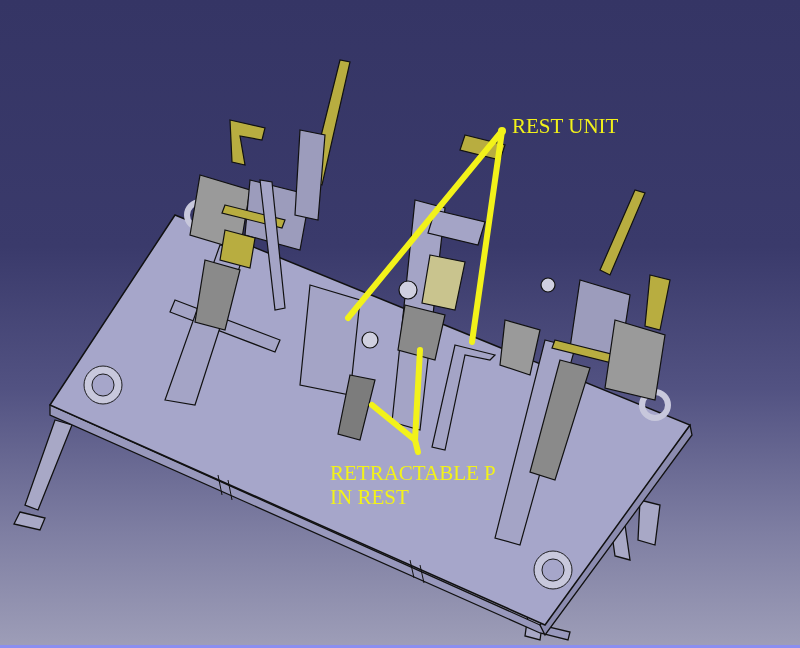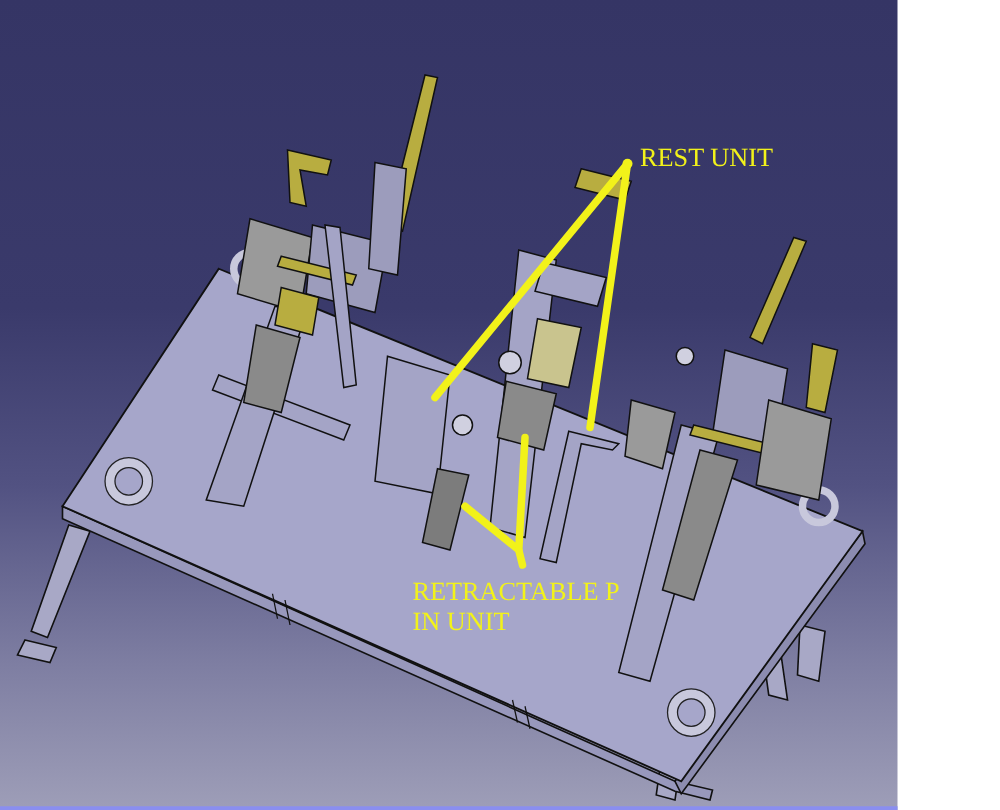--- a/index.html
+++ b/index.html
@@ -1,21 +1,21 @@
 <!DOCTYPE html>
 <html><head>
   <meta charset="utf-8">
   <style>
     html, body { margin: 0; padding: 0; }
     body {
       width: 800px; height: 648px; overflow: hidden;
       font-family: "Liberation Serif", serif;
     }
     #viewport {
-      position: relative; width: 718px; height: 648px;
+      position: relative; width: 800px; height: 648px;
       background: linear-gradient(to bottom, #353565 0%, #3a3a6b 38%, #525282 60%, #7e7ea2 82%, #9e9eb8 100%);
       overflow: hidden;
     }
     #bottom-strip {
       position: absolute; left: 0; bottom: 0; width: 800px; height: 3px;
       background: #8a8ef0;
     }
     svg.scene { position: absolute; left: 0; top: 0; }
     .annot {
       position: absolute; color: #f2f21a;
@@ -105,16 +105,16 @@
     <g stroke="#f2f21a" stroke-width="6" stroke-linecap="round" fill="none">
       <line x1="502" y1="131" x2="348" y2="318"></line>
       <line x1="502" y1="131" x2="472" y2="342"></line>
       <polyline points="420,350 415,440 372,405"></polyline>
       <line x1="415" y1="440" x2="418" y2="452"></line>
     </g>
     <circle cx="502" cy="131" r="4" fill="#f2f21a"></circle>
   </svg>
 
   <div id="label-rest" class="annot">REST UNIT</div>
-  <div id="label-pin" class="annot">RETRACTABLE PIN UNIT</div>
+  <div id="label-pin" class="annot">RETRACTABLE PIN REST</div>
 
   <div id="bottom-strip"></div>
 </div>
 
 </body></html>

